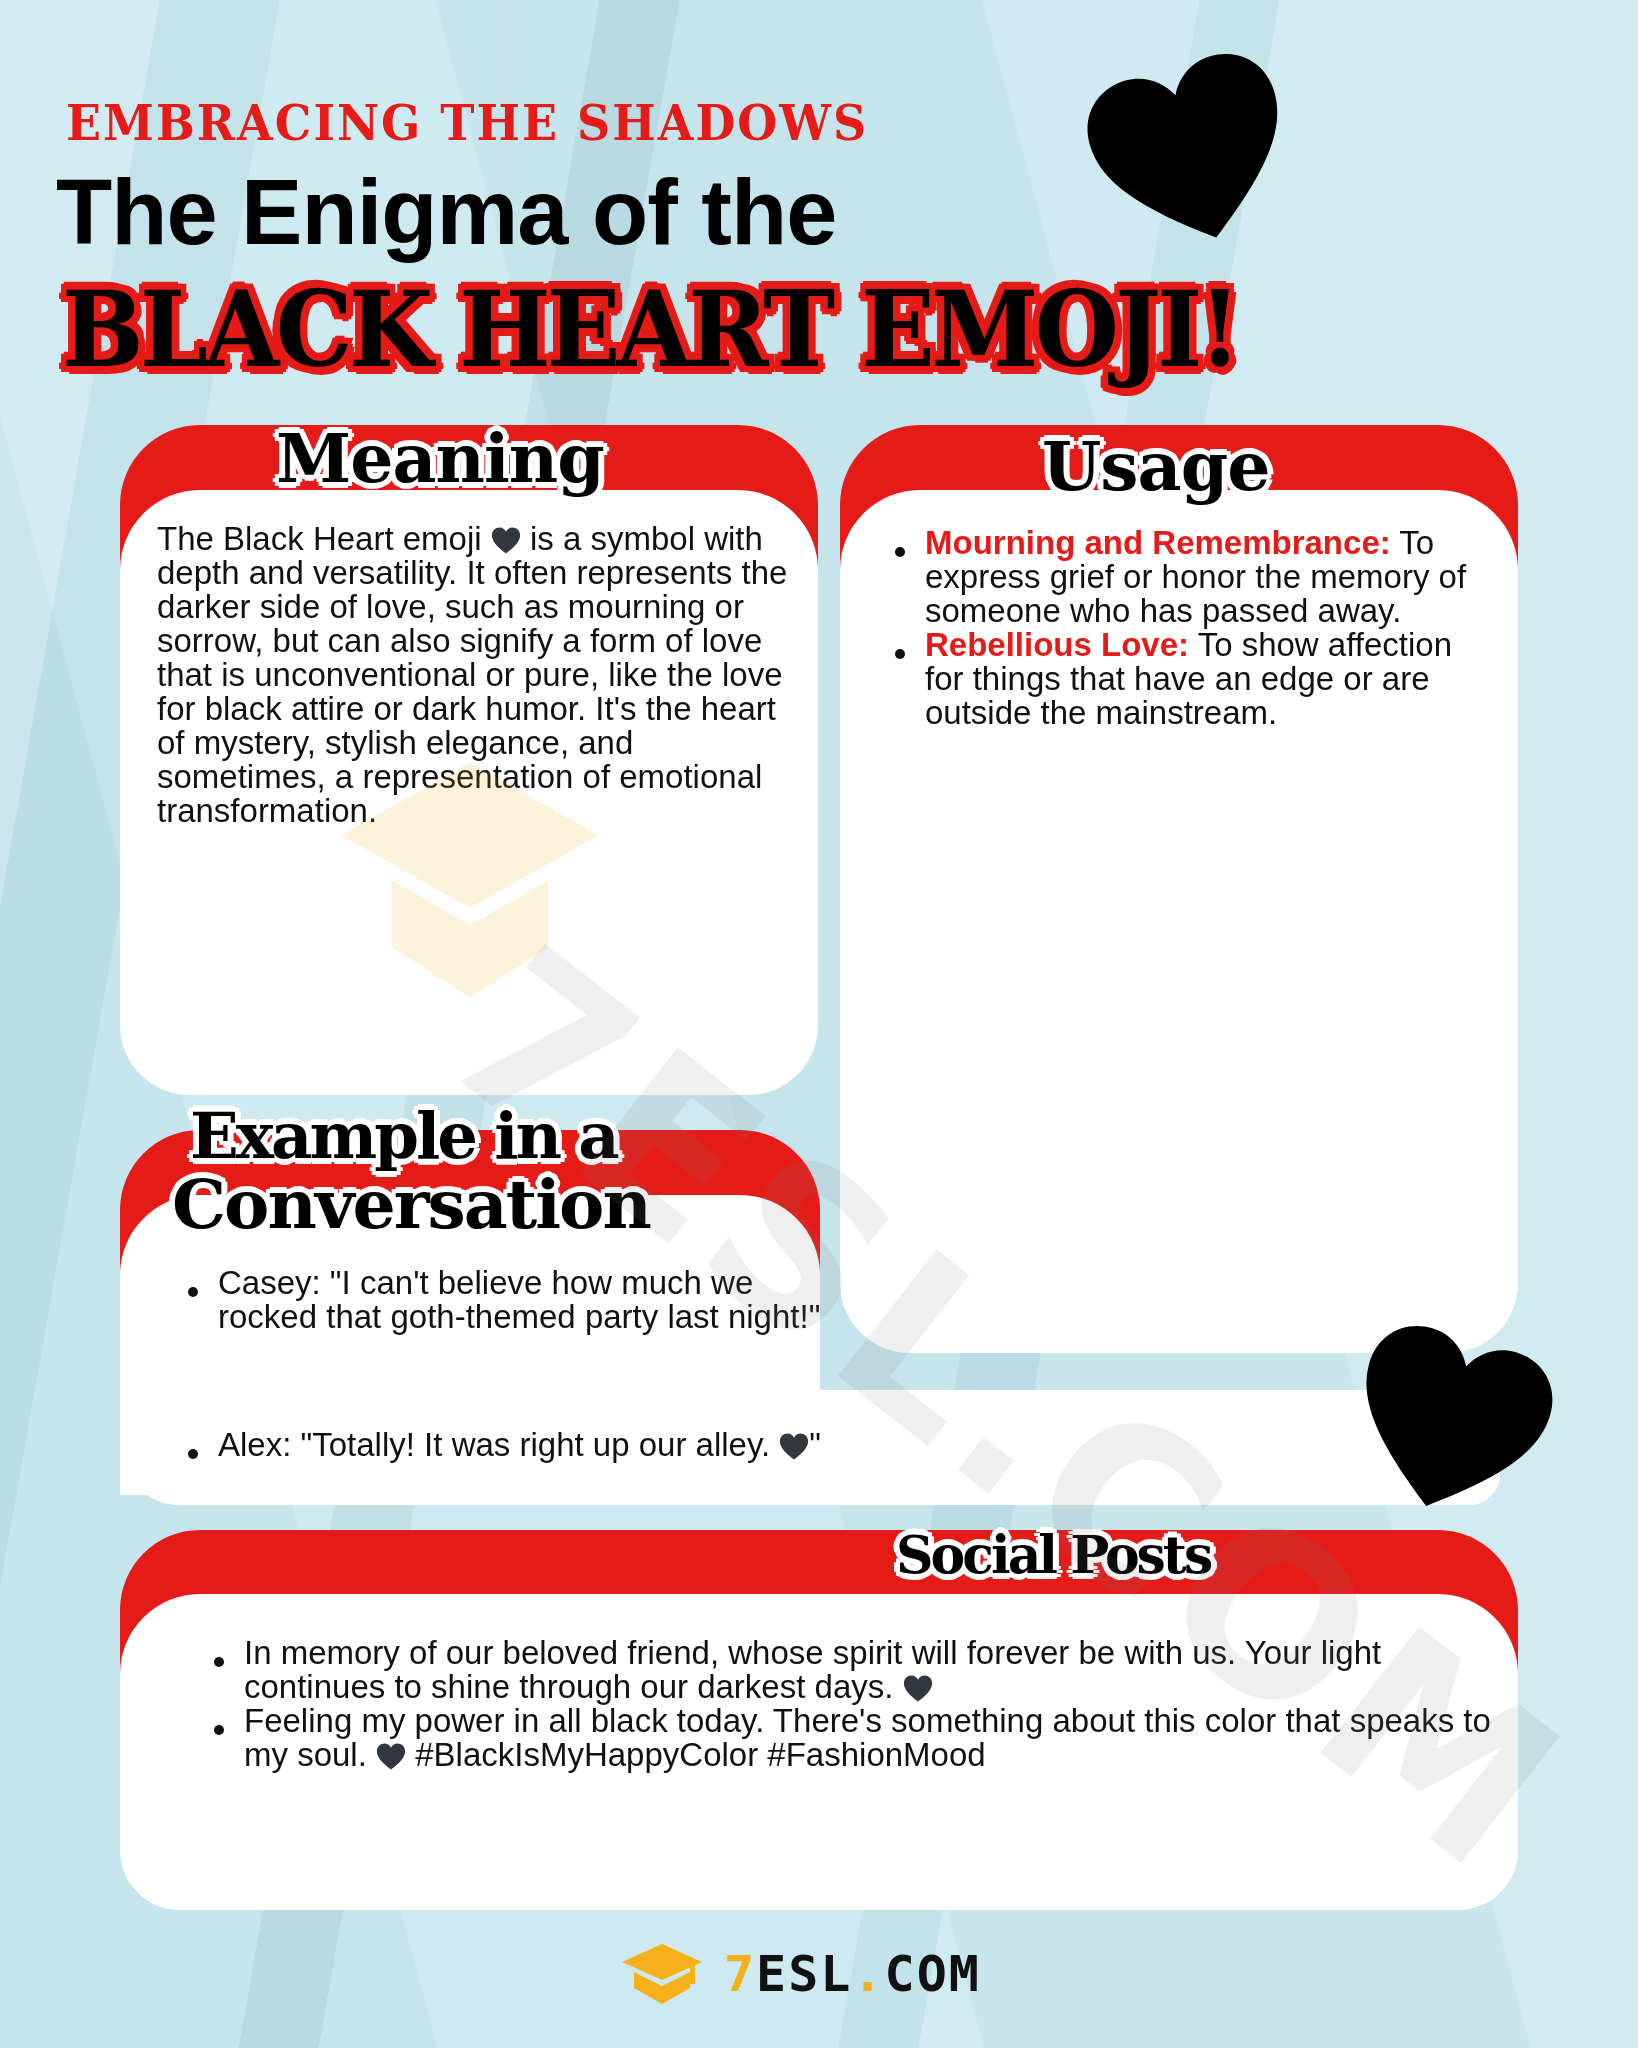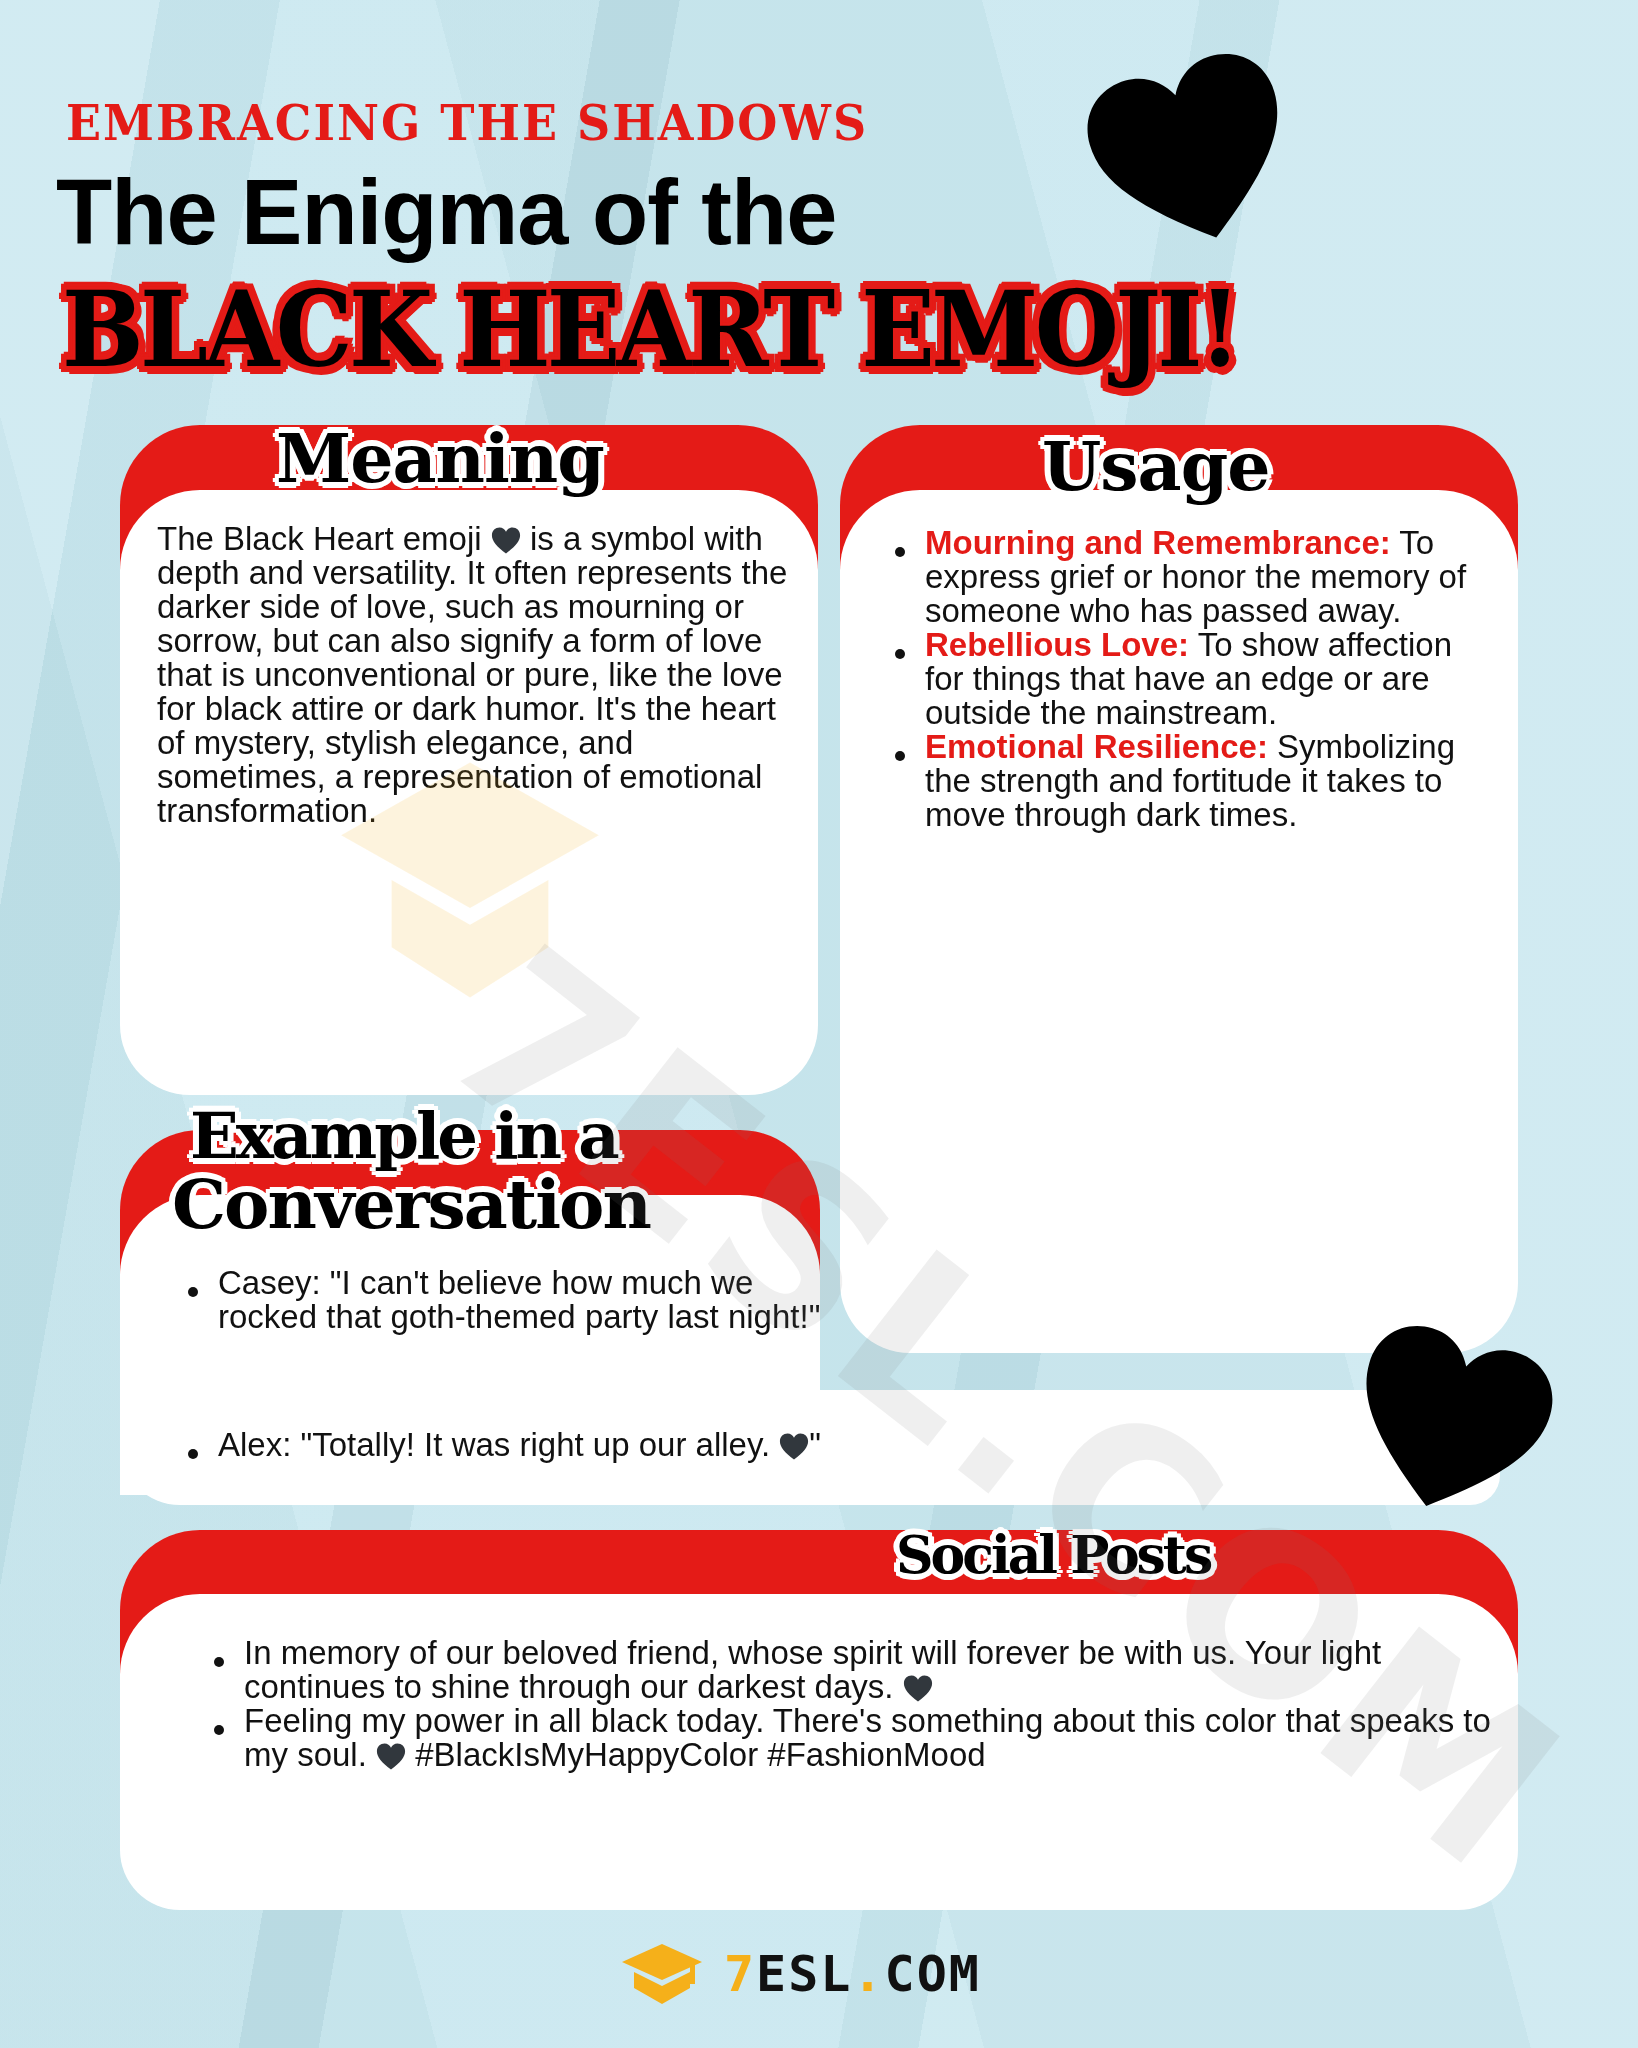--- a/index.html
+++ b/index.html
@@ -130,21 +130,20 @@
   </div>
 </div>
 
 <div class="card">
   <div class="band" style="left:840px; top:425px; width:678px; height:180px;"></div>
   <div class="panel" style="left:840px; top:490px; width:678px; height:863px; border-radius:80px 80px 70px 70px;"></div>
   <div class="heading" style="left:1042px; top:426px; font-size:68px;">Usage</div>
   <ul class="ul body-text" style="left:889px; top:526px; width:610px;">
     <li><span class="hl">Mourning and Remembrance:</span> <span>To express grief or honor the memory of someone who has passed away.</span></li>
     <li><span class="hl">Rebellious Love:</span> <span>To show affection for things that have an edge or are outside the mainstream.</span></li>
-    <li><span class="hl">Emotional Resilience:</span> <span>Symbolizing the strength and fortitude it takes to move through dark times.</span></li>
   </ul>
 </div>
 
 <div class="card">
   <div class="band" style="left:120px; top:1130px; width:700px; height:170px;"></div>
   <div class="panel" style="left:120px; top:1195px; width:700px; height:300px; border-radius:80px 80px 0 0;"></div>
   <div class="panel" style="left:120px; top:1390px; width:1380px; height:115px; border-radius:0 0 30px 60px;"></div>
   <div class="heading" style="left:190px; top:1098px; font-size:64px; letter-spacing:-3px;">Example in a</div>
   <div class="heading" style="left:172px; top:1164px; font-size:68px; letter-spacing:-2px;">Conversation</div>
   <ul class="ul body-text" style="left:182px; top:1266px; width:640px;">

